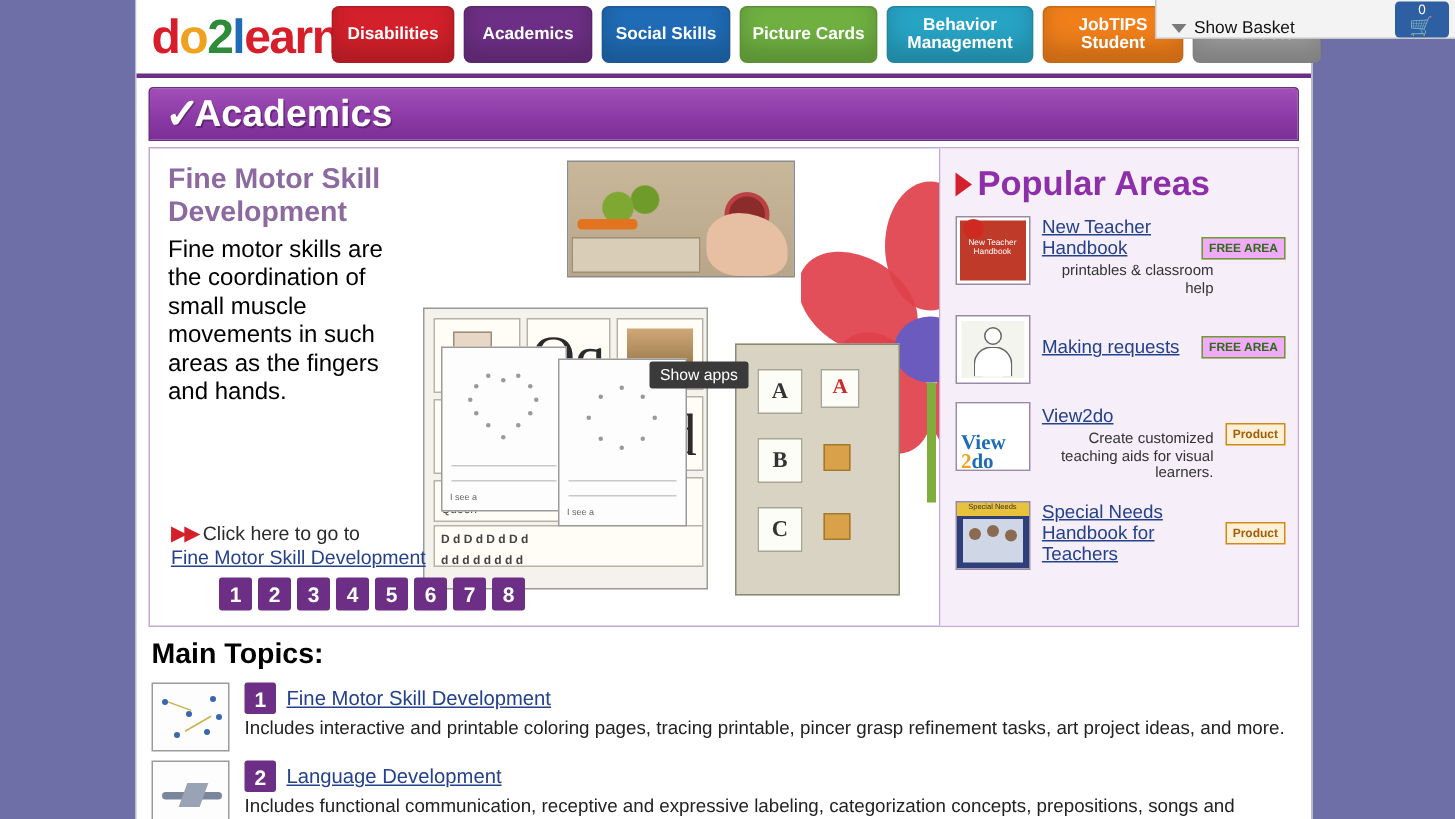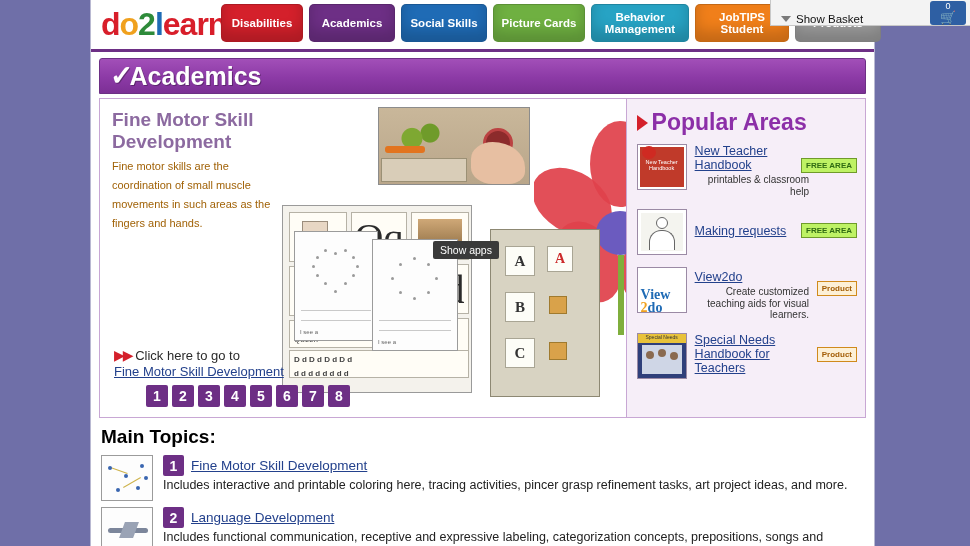--- a/index.html
+++ b/index.html
@@ -154,22 +154,22 @@
     left: 12px; top: 10px;
     width: 165px;
     font-size: 19px; font-weight: bold;
     color: #8c6aa0;
     line-height: 22px;
   }
   .feature-body {
     position: absolute;
     left: 12px; top: 58px;
     width: 160px;
-    font-size: 11px;
-    color: #a16207;
+    font-size: 16px;
+    color: #000000;
     line-height: 19px;
   }
   .cta {
     position: absolute;
     left: 14px; top: 248px;
     width: 230px;
     font-size: 13px;
     color: #2a2a2a;
     line-height: 16px;
   }
@@ -374,21 +374,21 @@
   .pa-desc {
     font-size: 10px; color: #333; line-height: 11.5px; margin-top: 1px; text-align: right;
   }
   .badge {
     position: absolute;
     right: 0; top: 14px;
     font-size: 8px; font-weight: bold;
     padding: 2px 4px;
     border: 1px solid #6f9b2a;
     color: #2f6b12;
-    background: #bef264;
+    background: #f0abfc;
   }
   .badge.product {
     border-color: #d08a1c; color: #a35d06; background: #fdf0d6;
   }
   .pa-item.with-badge .pa-text { padding-right: 48px; }
 
   
   .th-book {
     position: absolute; inset: 2px;
     background: #c03a2a;
@@ -725,21 +725,21 @@
           <div class="dt" style="left:38px;top:8px;"></div>
           <div class="dt" style="left:14px;top:32px;"></div>
           <div class="dt" style="left:34px;top:30px;"></div>
           <div class="dt" style="left:42px;top:20px;"></div>
         </div>
         <div class="topic-body">
           <div class="topic-head">
             <span class="topic-num">1</span>
             <a href="#" class="topic-link">Fine Motor Skill Development</a>
           </div>
-          <div class="topic-desc">Includes interactive and printable coloring here, tracing activities, pincer grasp refinement tasks, art project ideas, and more.</div>
+          <div class="topic-desc">Includes interactive and printable coloring pages, tracing printable, pincer grasp refinement tasks, art project ideas, and more.</div>
         </div>
       </div>
 
       <div class="topic">
         <div class="topic-thumb">
           <div class="tt-plane">
             <div class="bdy"></div>
             <div class="wng"></div>
           </div>
         </div>

